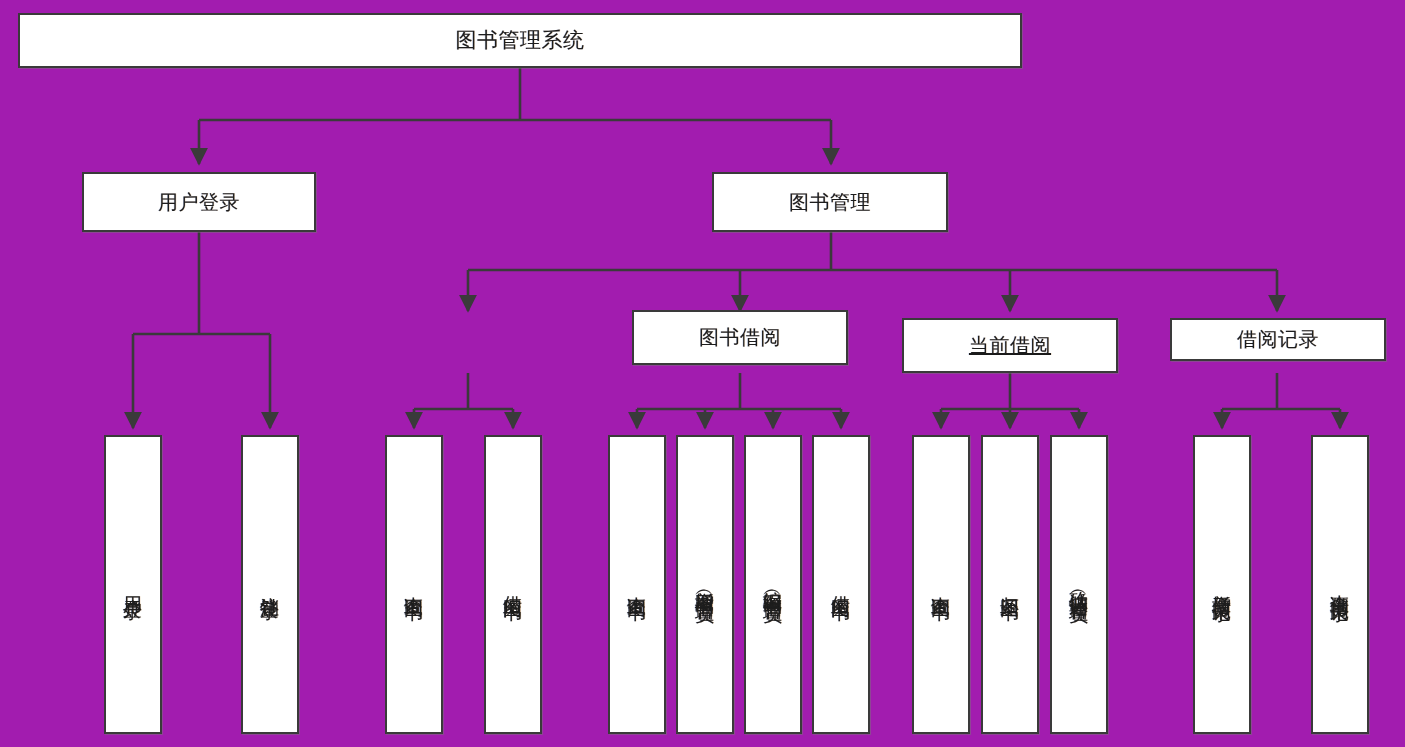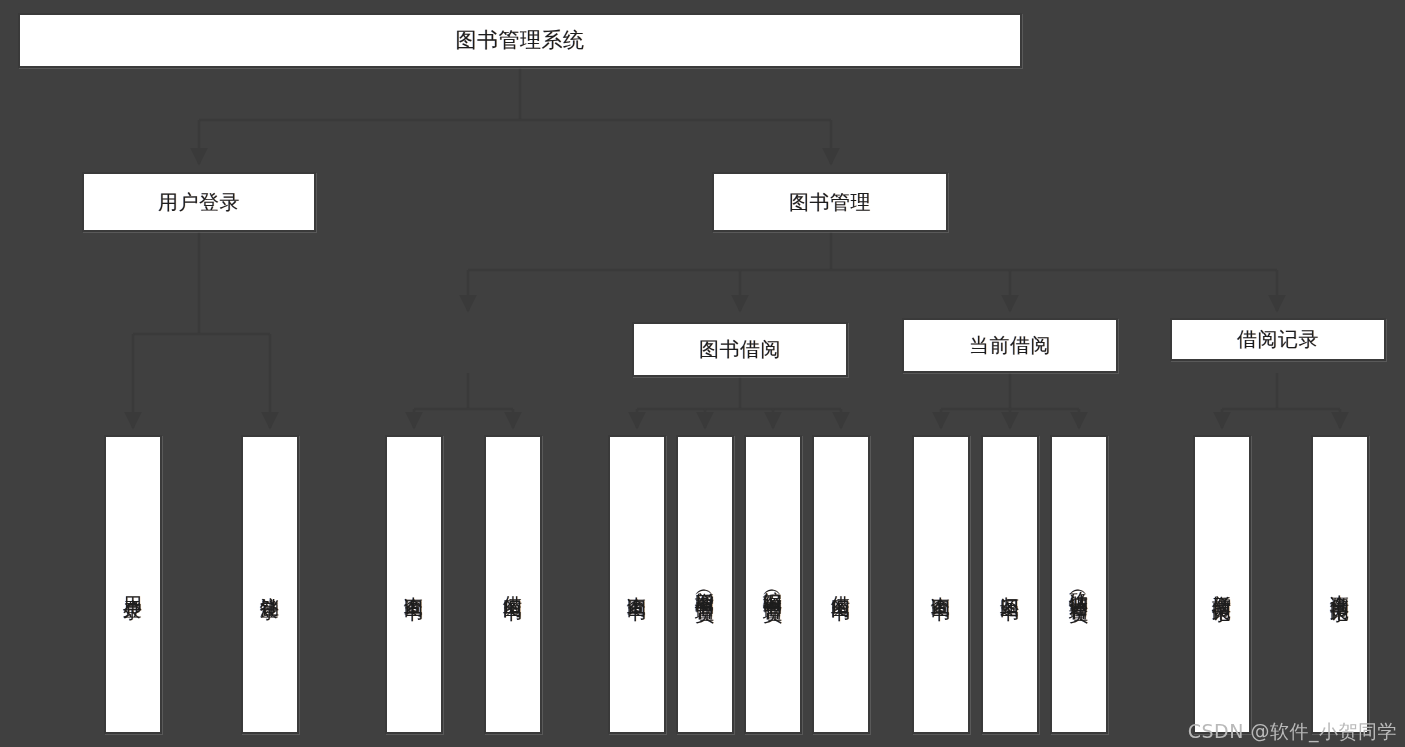--- a/index.html
+++ b/index.html
@@ -9,21 +9,21 @@
     background: #ffffff;
   }
   body {
     font-family: "DejaVu Sans", "Liberation Sans", sans-serif;
     color: #1a1a1a;
   }
   #canvas {
     position: relative;
     width: 1405px;
     height: 747px;
-    background: #404040;
+    background: #a21caf;
     overflow: hidden;
   }
   #edges {
     position: absolute;
     left: 0;
     top: 0;
     width: 1405px;
     height: 747px;
     pointer-events: none;
   }
@@ -133,25 +133,25 @@
 
   <div class="node branch" style="left:82px; top:172px; width:234px; height:60px;">
     <span class="label">用户登录</span>
   </div>
 
   <div class="node branch" style="left:712px; top:172px; width:236px; height:60px;font-family:Liberation Serif, serif;">
     <span class="label">图书管理</span>
   </div>
 
 
-  <div class="node branch" style="left:632px; top:322px; width:216px; height:55px;">
+  <div class="node branch" style="left:632px; top:310px; width:216px; height:55px;">
     <span class="label">图书借阅</span>
   </div>
 
-  <div class="node branch" style="left:902px; top:318px; width:216px; height:55px;">
+  <div class="node branch" style="left:902px; top:318px; width:216px; height:55px;text-decoration:underline;">
     <span class="label">当前借阅</span>
   </div>
 
   <div class="node branch" style="left:1170px; top:318px; width:216px; height:43px;">
     <span class="label">借阅记录</span>
   </div>
 
   <div class="node leaf" style="left:104px; top:435px; width:58px; height:299px;">
     <span class="label">用户登录</span>
   </div>
@@ -197,15 +197,14 @@
   </div>
 
   <div class="node leaf" style="left:1193px; top:435px; width:58px; height:299px;">
     <span class="label">新增借阅记录</span>
   </div>
 
   <div class="node leaf" style="left:1311px; top:435px; width:58px; height:299px;">
     <span class="label">查询借阅记录</span>
   </div>
 
-  <div id="watermark">CSDN @软件_小贺同学</div>
 
 </div>
 
 </body></html>

